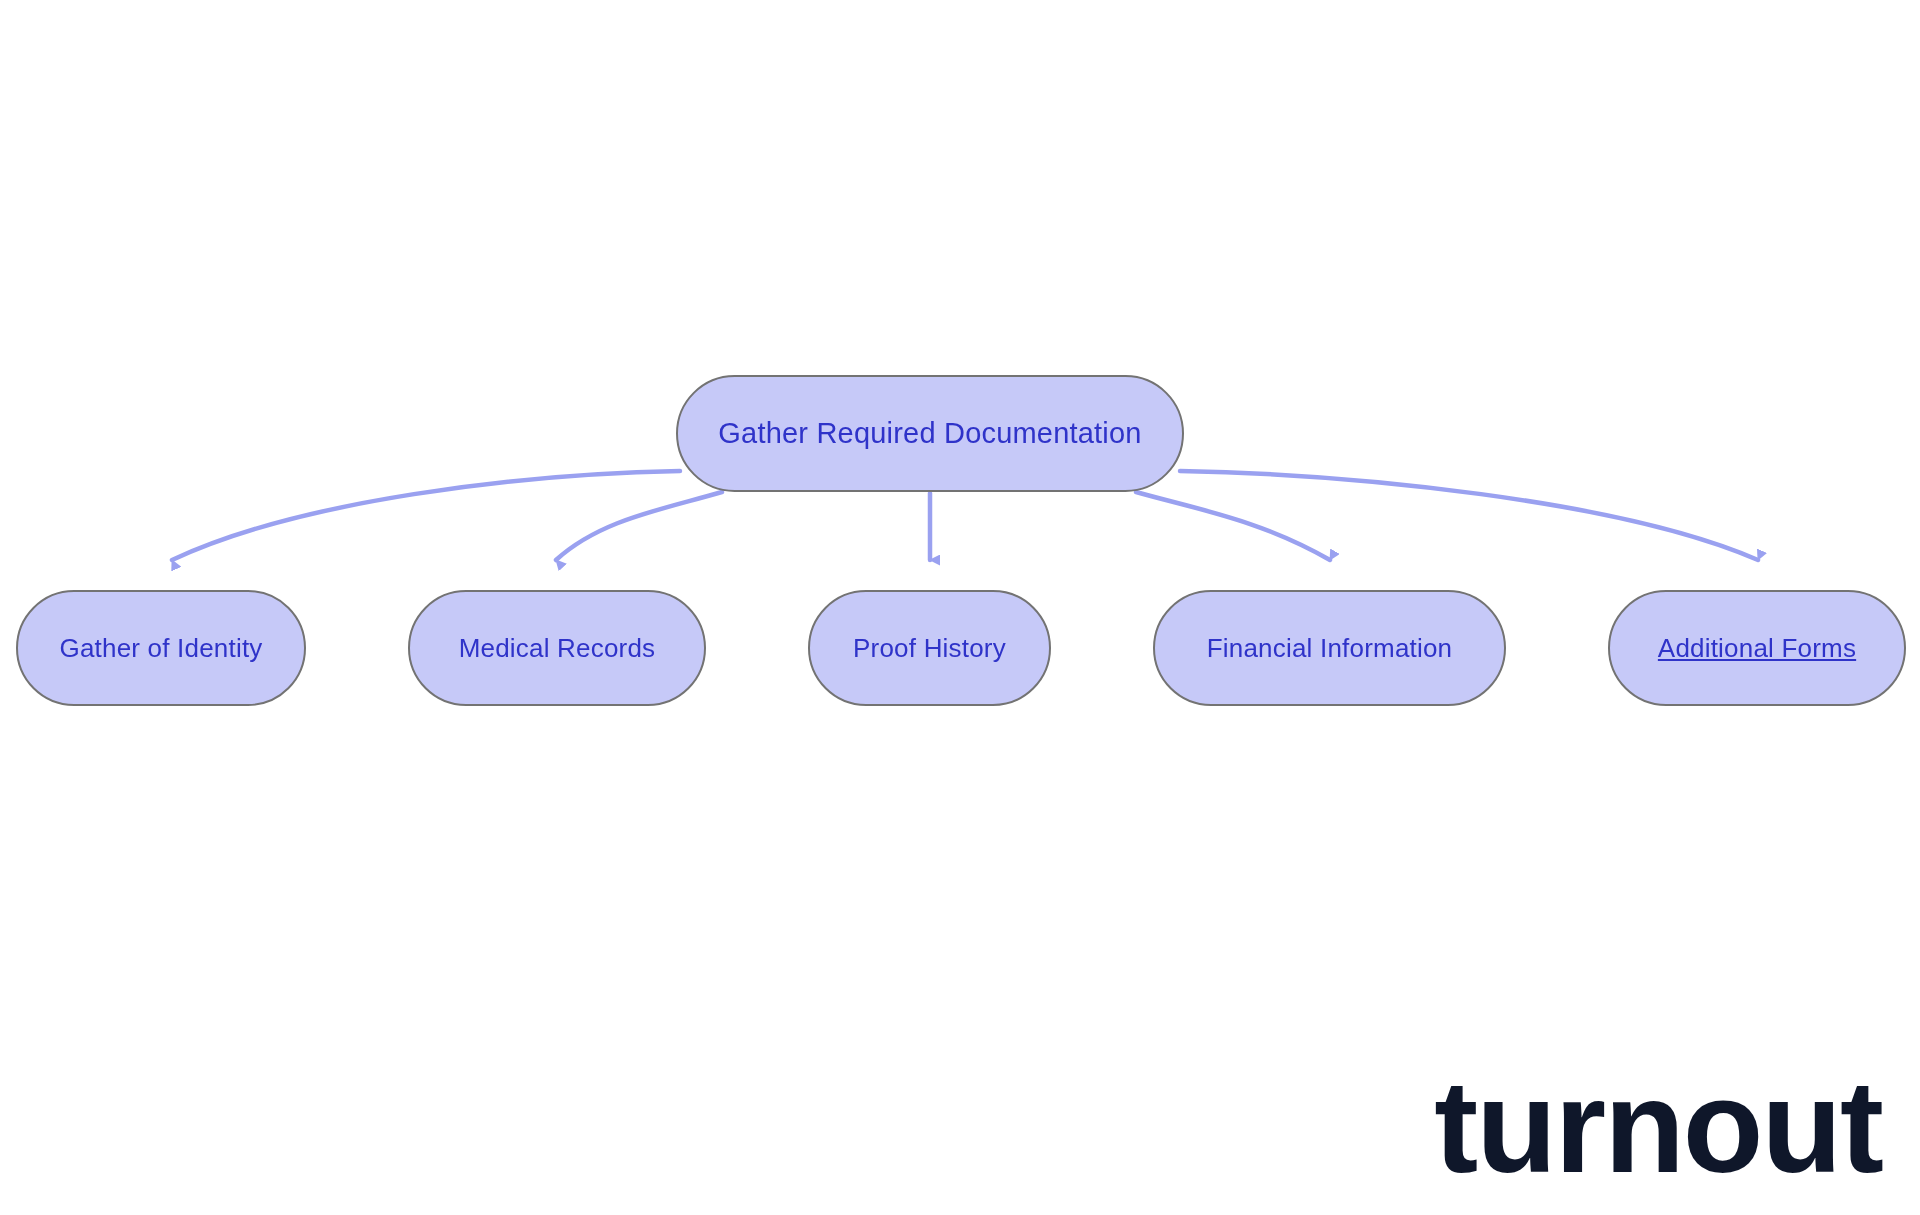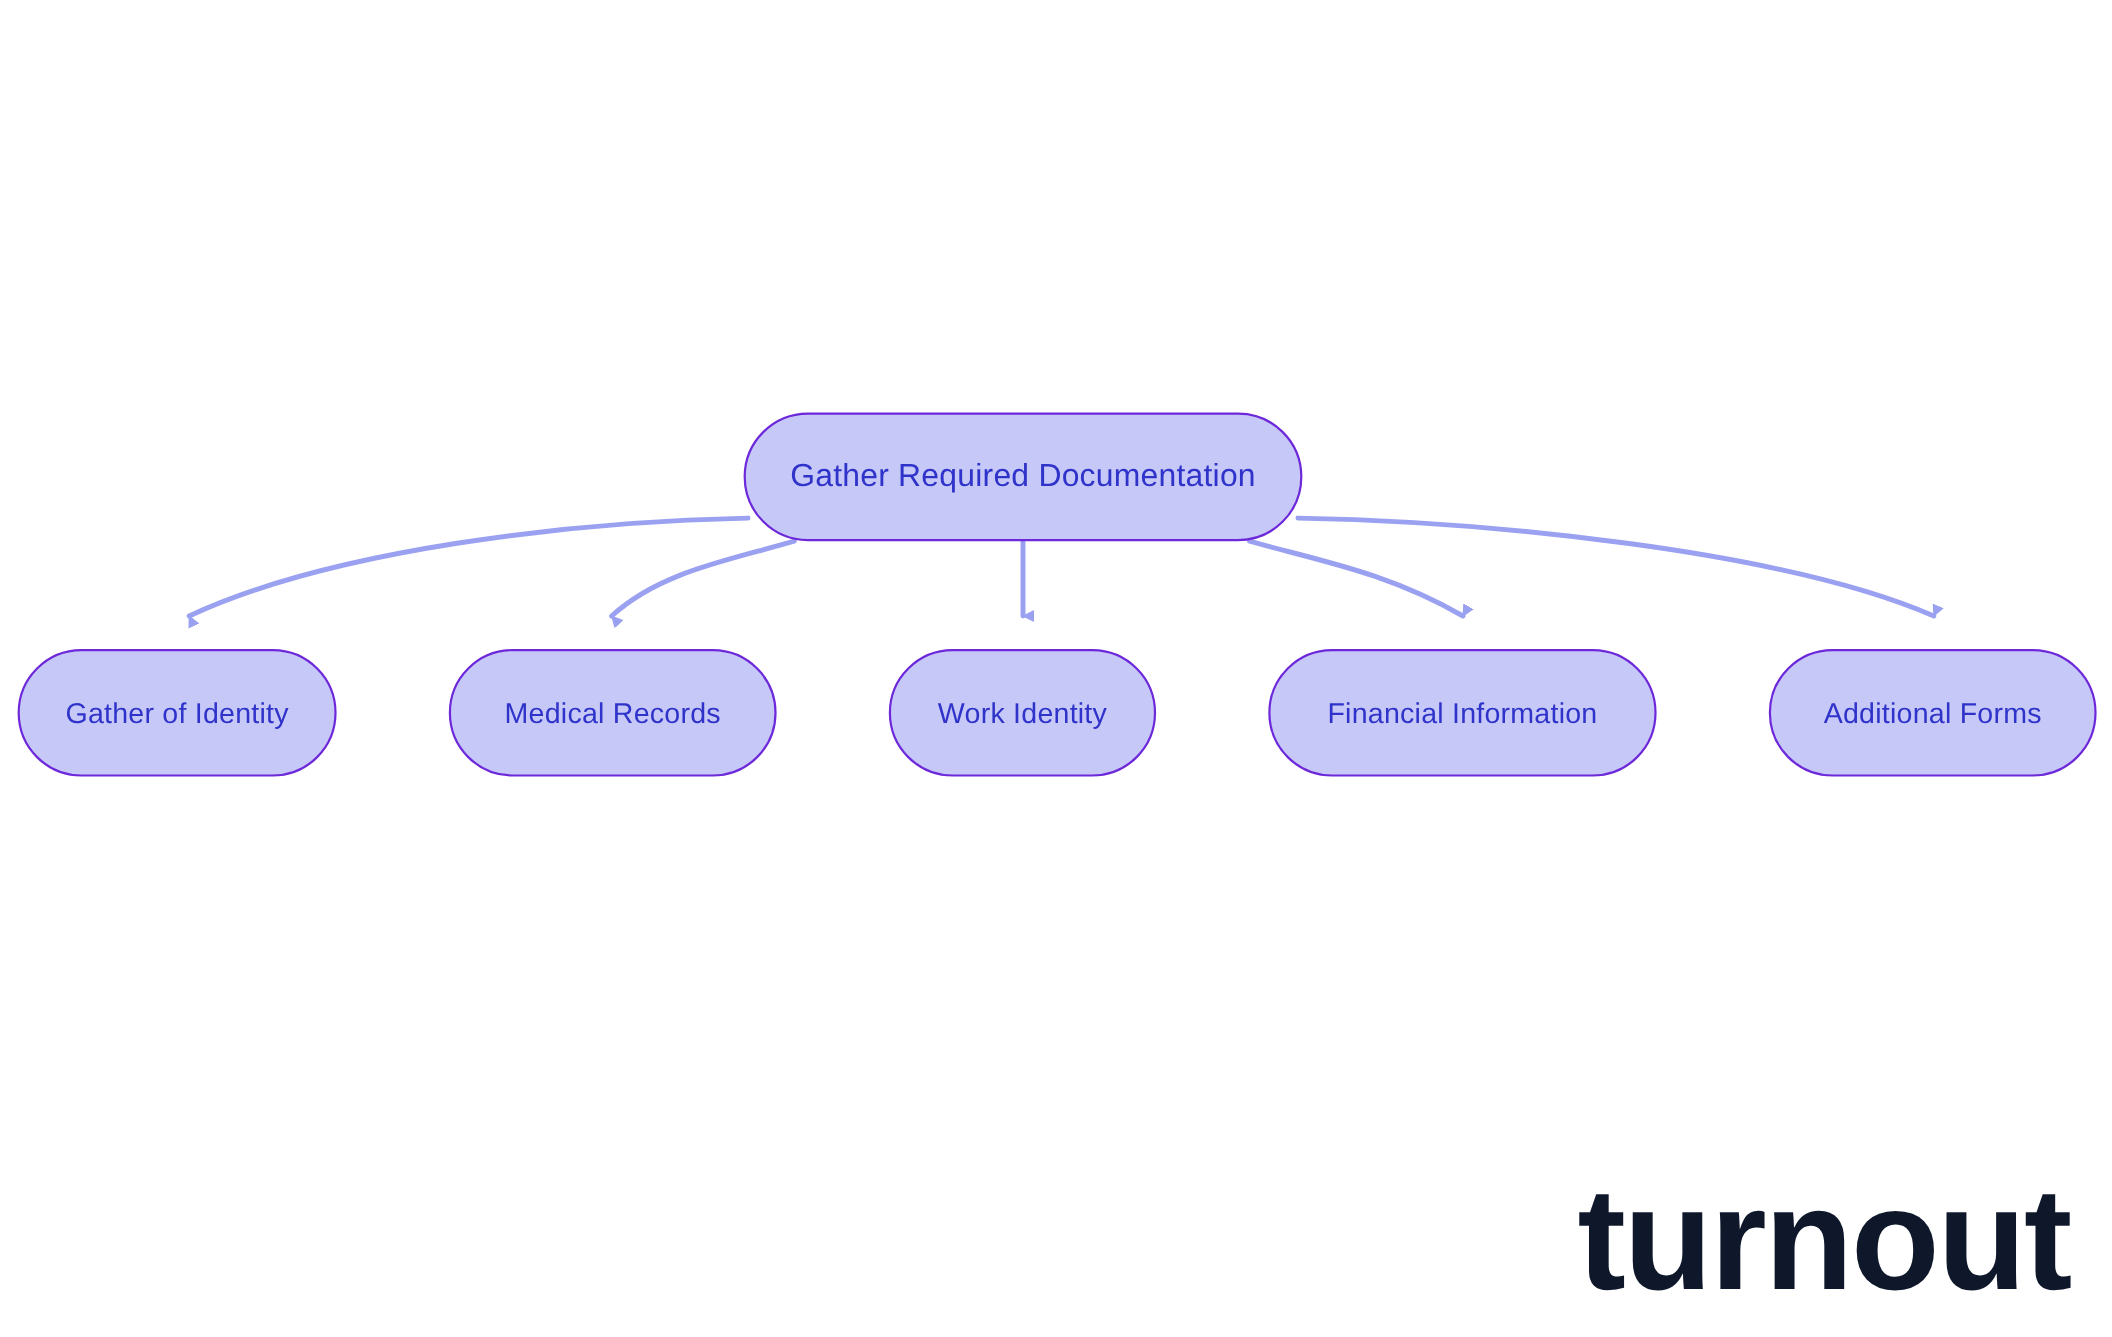--- a/index.html
+++ b/index.html
@@ -27,21 +27,21 @@
     height: 1215px;
     pointer-events: none;
   }
   .node {
     position: absolute;
     box-sizing: border-box;
     display: flex;
     align-items: center;
     justify-content: center;
     background: #c6c9f8;
-    border: 2px solid #6d28d9;
+    border: 2px solid #737373;
     border-radius: 999px;
     color: #2f33c9;
     white-space: nowrap;
   }
   .node-label {
     font-family: "Liberation Sans", sans-serif;
     letter-spacing: 0.2px;
     line-height: 1;
   }
   .node-root {
@@ -57,21 +57,21 @@
     top: 590px;
     height: 116px;
   }
   .node-leaf .node-label {
     font-size: 26px;
   }
   .leaf-0 { left: 16px;   width: 290px; }
   .leaf-1 { left: 408px;  width: 298px; text-align: right; }
   .leaf-2 { left: 808px;  width: 243px; }
   .leaf-3 { left: 1153px; width: 353px; }
-  .leaf-4 { left: 1608px; width: 298px; }
+  .leaf-4 { left: 1608px; width: 298px; text-decoration: underline; }
 
   #watermark {
     position: absolute;
     right: 38px;
     bottom: 22px;
     font-family: "Liberation Sans", sans-serif;
     font-size: 132px;
     font-weight: 700;
     letter-spacing: -2px;
     color: #0f172a;
@@ -111,21 +111,21 @@
 
   <div class="node node-leaf leaf-0">
     <span class="node-label">Gather of Identity</span>
   </div>
 
   <div class="node node-leaf leaf-1">
     <span class="node-label">Medical Records</span>
   </div>
 
   <div class="node node-leaf leaf-2">
-    <span class="node-label">Work Identity</span>
+    <span class="node-label">Proof History</span>
   </div>
 
   <div class="node node-leaf leaf-3">
     <span class="node-label">Financial Information</span>
   </div>
 
   <div class="node node-leaf leaf-4">
     <span class="node-label">Additional Forms</span>
   </div>
 

